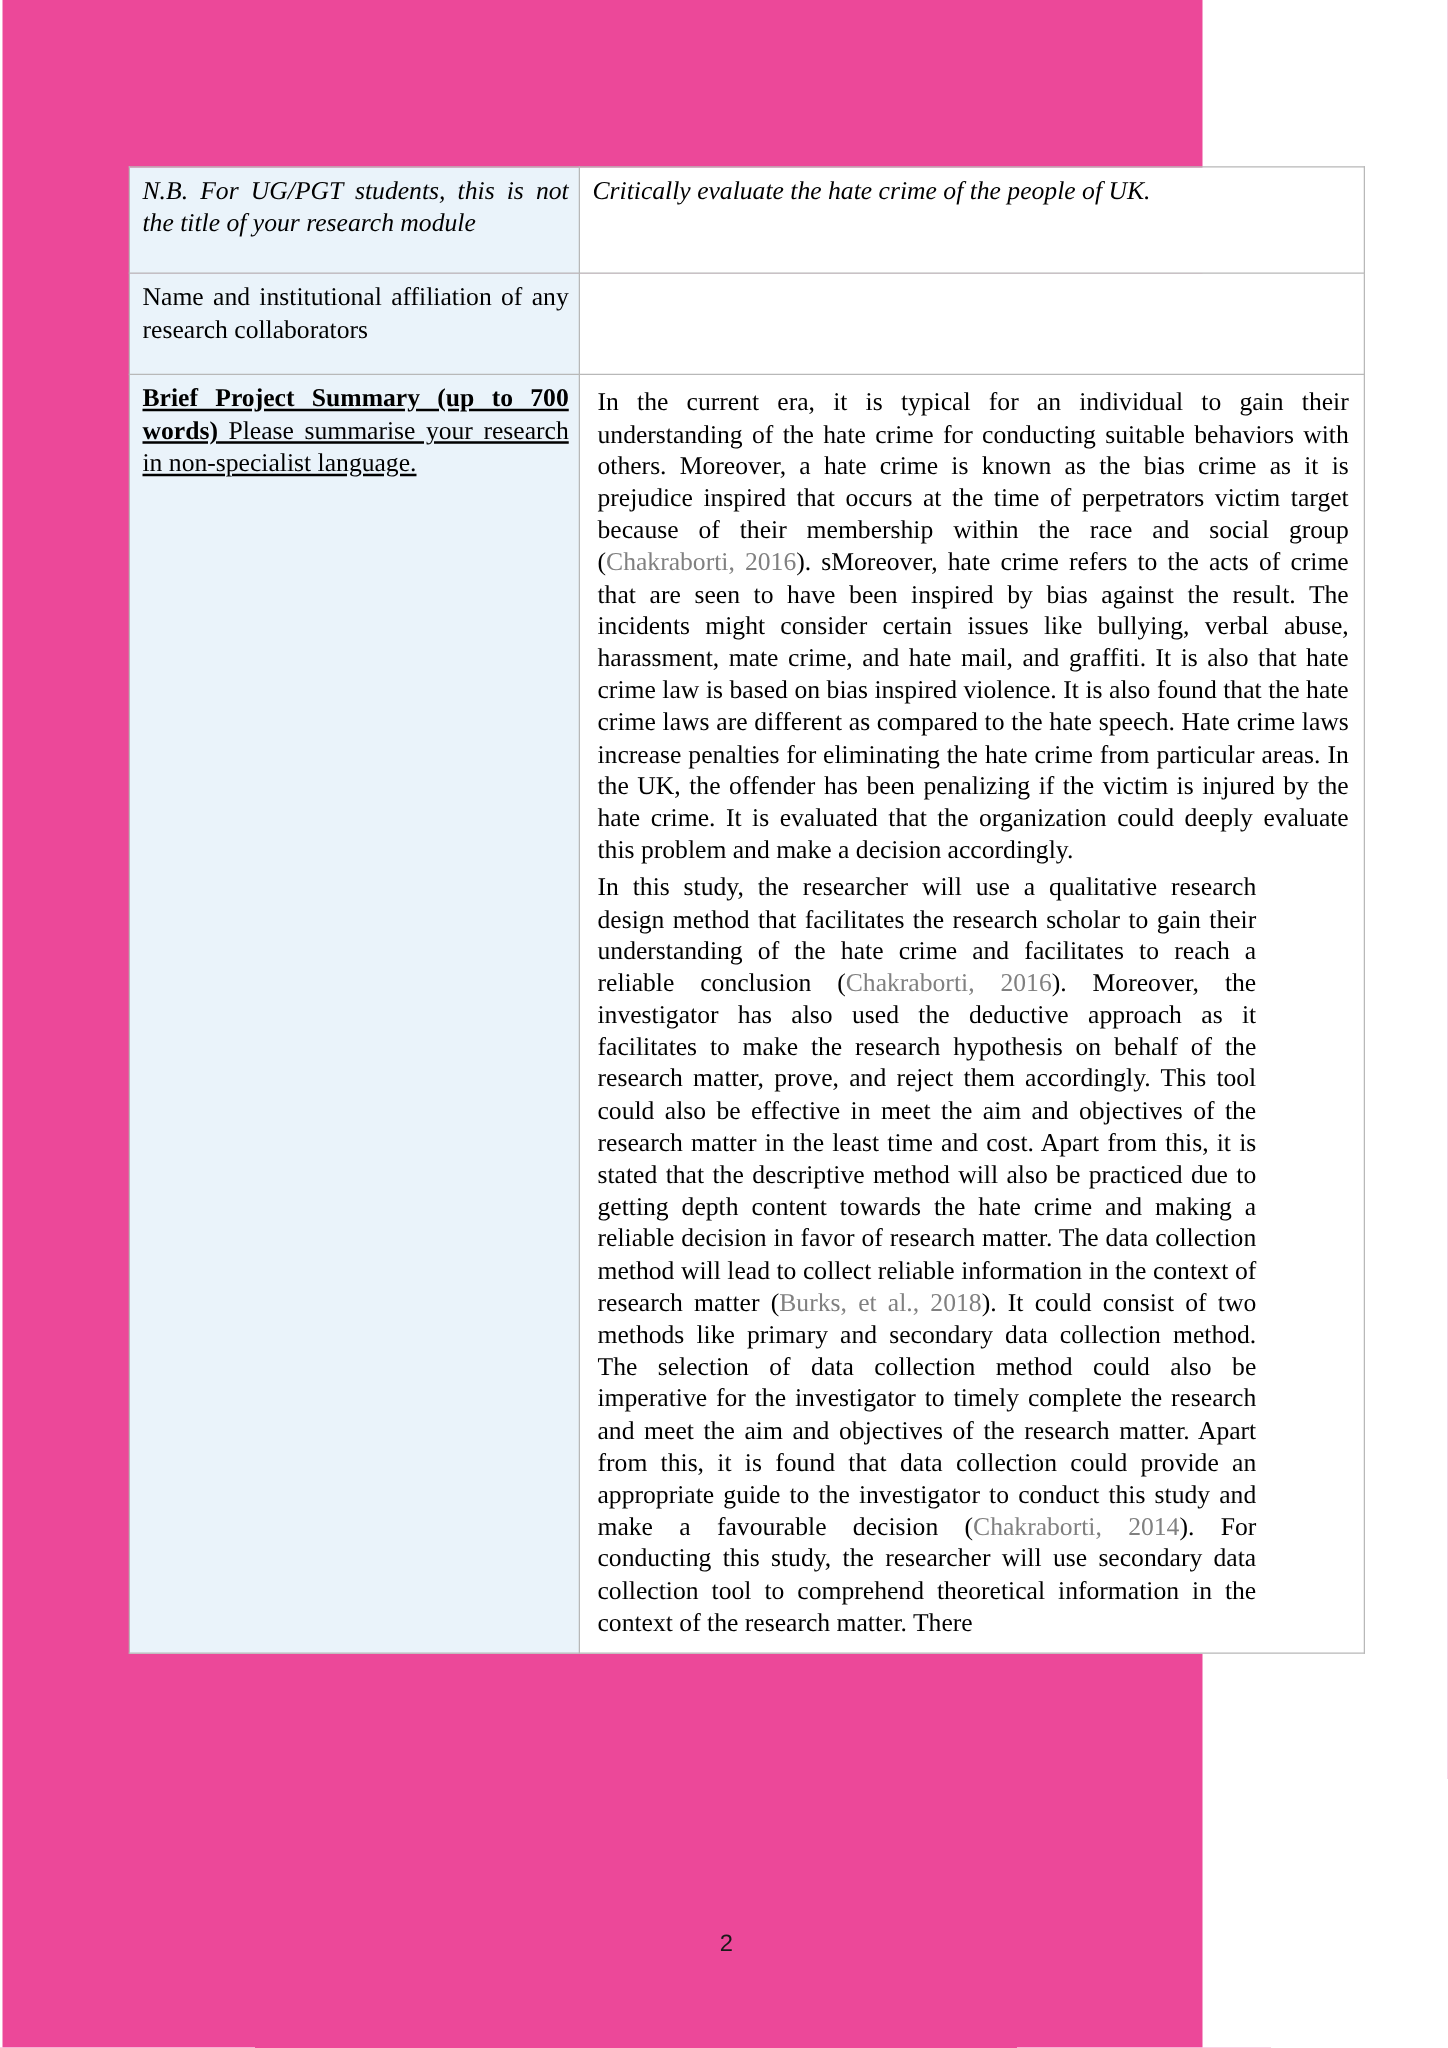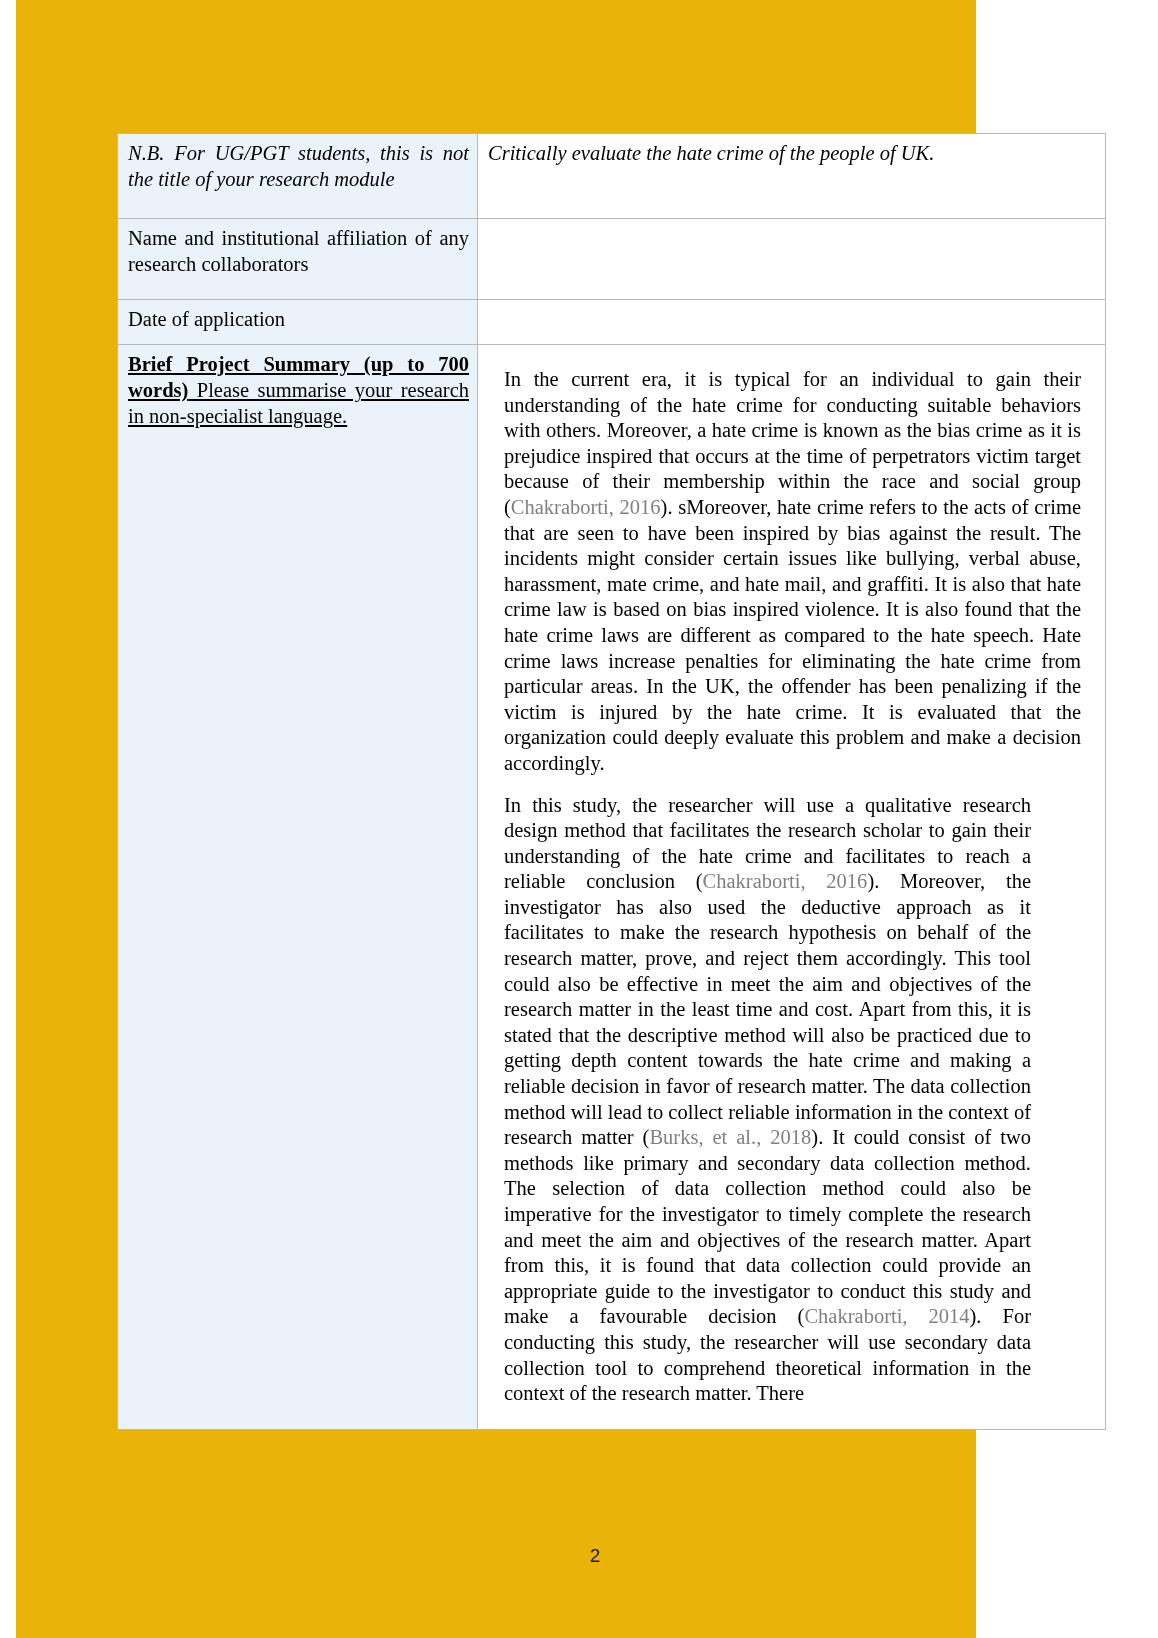--- a/index.html
+++ b/index.html
@@ -11,25 +11,25 @@
     width: 1158px;
     height: 1638px;
     font-family: "Liberation Serif", "DejaVu Serif", serif;
     color: #000000;
     position: relative;
     overflow: hidden;
   }
 
   .page {
     position: absolute;
-    left: 16px;
+    left: 2px;
     top: 0;
     width: 960px;
     height: 1638px;
-    background: #eab308;
+    background: #ec4899;
   }
 
   .form-table {
     position: absolute;
     left: 101px;
     top: 133px;
     width: 952px;
     border-collapse: collapse;
     table-layout: fixed;
   }
@@ -80,21 +80,21 @@
   }
 
   .summary-body {
     text-align: justify;
     text-align-last: left;
     font-size: 20.5px;
     line-height: 25.6px;
     margin: 0;
   }
   .summary-body p {
-    margin: 16px;
+    margin: 4px;
   }
   .summary-body p.p2 {
     text-align: justify;
     text-align-last: left;
   }
   .cite {
     color: #808080;
   }
   .narrow {
     display: block;
@@ -130,28 +130,20 @@
 
       <tr class="row-collab">
         <td class="col-label">
           <div class="label-plain">Name and institutional affiliation of any research collaborators</div>
         </td>
         <td class="col-value">
           <div class="value-text"></div>
         </td>
       </tr>
 
-      <tr class="row-date">
-        <td class="col-label">
-          <div class="label-plain">Date of application</div>
-        </td>
-        <td class="col-value">
-          <div class="value-text"></div>
-        </td>
-      </tr>
 
       <tr class="row-summary">
         <td class="col-label">
           <div class="label-bold-lead"><b>Brief Project Summary (up to 700 words)</b><span> Please summarise your research in non-specialist language.</span></div>
         </td>
         <td class="col-value">
           <div class="summary-body" id="summary-body">
               <p><span>In the current era, it is typical for an individual to gain their understanding of the hate crime for conducting suitable behaviors with others. Moreover, a hate crime is known as the bias crime as it is prejudice inspired that occurs at the time of perpetrators victim target because of their membership within the race and social group (</span><span class="cite">Chakraborti, 2016</span><span>). sMoreover, hate crime refers to the acts of crime that are seen to have been inspired by bias against the result. The incidents might consider certain issues like bullying, verbal abuse, harassment, mate crime, and hate mail, and graffiti. It is also that hate crime law is based on bias inspired violence. It is also found that the hate crime laws are different as compared to the hate speech. Hate crime laws increase penalties for eliminating the hate crime from particular areas. In the UK, the offender has been penalizing if the victim is injured by the hate crime. It is evaluated that the organization could deeply evaluate this problem and make a decision accordingly.</span></p>
               <p class="p2 narrow"><span>In this study, the researcher will use a qualitative research design method that facilitates the research scholar to gain their understanding of the hate crime and facilitates to reach a reliable conclusion (</span><span class="cite">Chakraborti, 2016</span><span>). Moreover, the investigator has also used the deductive approach as it facilitates to make the research hypothesis on behalf of the research matter, prove, and reject them accordingly. This tool could also be effective in meet the aim and objectives of the research matter in the least time and cost. Apart from this, it is stated that the descriptive method will also be practiced due to getting depth content towards the hate crime and making a reliable decision in favor of research matter.  The data collection method will lead to collect reliable information in the context of research matter (</span><span class="cite">Burks, et al., 2018</span><span>). It could consist of two methods like primary and secondary data collection method. The selection of data collection method could also be imperative for the investigator to timely complete the research and meet the aim and objectives of the research matter. Apart from this, it is found that data collection could provide an appropriate guide to the investigator to conduct this study and make a favourable decision (</span><span class="cite">Chakraborti, 2014</span><span>).  For conducting this study, the researcher will use secondary data collection tool to comprehend theoretical information in the context of the research matter. There</span></p>
             </div>

